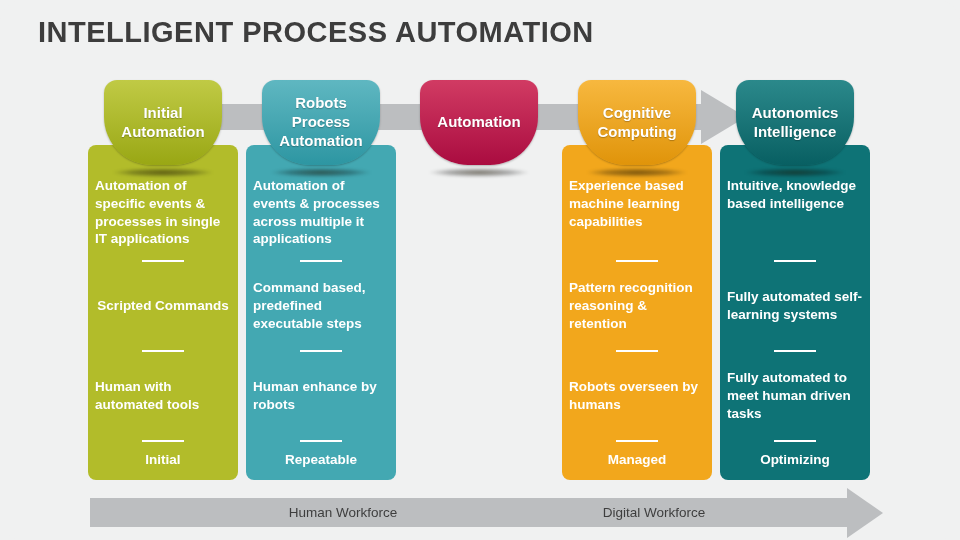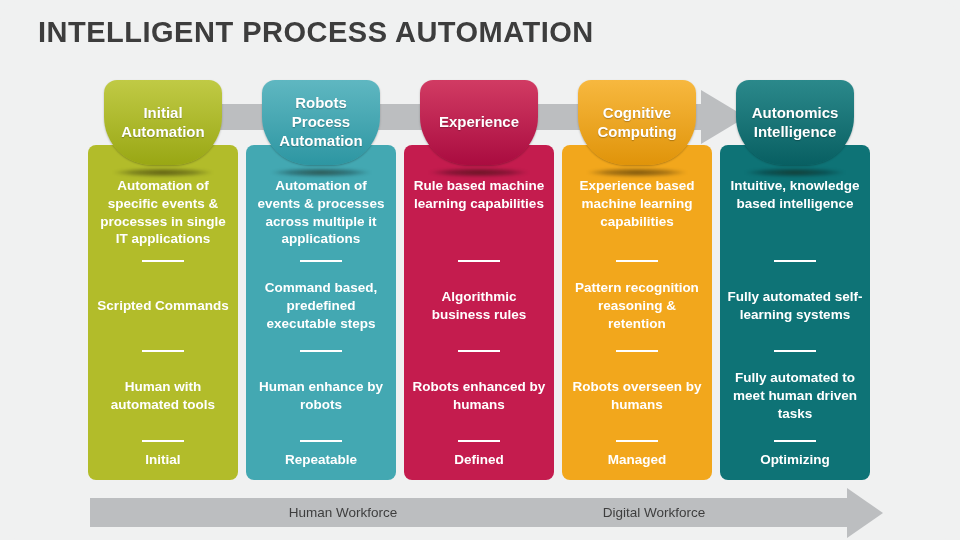--- a/index.html
+++ b/index.html
@@ -52,21 +52,20 @@
   .tab-shadow {
     position: absolute; left: 25px; top: 88px; width: 100px; height: 9px;
     border-radius: 50%; z-index: 3;
     background: radial-gradient(ellipse at center, rgba(30,20,0,0.55) 0%, rgba(0,0,0,0.28) 45%, rgba(0,0,0,0) 72%);
     filter: blur(1.5px);
   }
   .card-content {
     position: absolute; left: 7px; right: 7px; top: 32px; bottom: 6px;
     display: flex; flex-direction: column;
     color: #ffffff; font-weight: bold; font-size: 13.5px; line-height: 1.32;
-    text-align: center;
   }
   .sec { display: flex; align-items: center; justify-content: center; flex: none; }
   .sec-1 { height: 80px; align-items: flex-start; }
   .sec-2, .sec-3 { height: 82px; }
   .sec-footer { flex: 1; display: flex; align-items: center; justify-content: center; }
   .divider { width: 42px; height: 2px; background: #ffffff; margin: 3px auto; flex: none; }
   
   .bottom-arrow-band {
     position: absolute; left: 90px; top: 498px; width: 757px; height: 29px;
     background: var(--arrow, #bcbec0); z-index: 1;
@@ -125,34 +124,23 @@
           <div class="sec sec-footer">Repeatable</div>
         </div>
       </div>
       <div class="tab-shadow"></div>
       <div class="tab">
         <div class="tab-label">Robots Process Automation</div>
       </div>
     </div>
 
     <div class="column col-2" style="--card: #c41c4e; --tab-top: #d13b63; --tab-bottom: #aa0c40;">
-      <div class="card">
-        <div class="card-content">
-          <div class="sec sec-1">Rule based machine learning capabilities</div>
-          <div class="divider"></div>
-          <div class="sec sec-2">Algorithmic business rules</div>
-          <div class="divider"></div>
-          <div class="sec sec-3">Robots enhanced by humans</div>
-          <div class="divider"></div>
-          <div class="sec sec-footer">Defined</div>
-        </div>
-      </div>
       <div class="tab-shadow"></div>
       <div class="tab">
-        <div class="tab-label">Experience</div>
+        <div class="tab-label">Automation</div>
       </div>
     </div>
 
     <div class="column col-3" style="--card: #f2a71c; --tab-top: #f7b83f; --tab-bottom: #e0940a;">
       <div class="card">
         <div class="card-content">
           <div class="sec sec-1">Experience based machine learning capabilities</div>
           <div class="divider"></div>
           <div class="sec sec-2">Pattern recognition reasoning &amp; retention</div>
           <div class="divider"></div>

